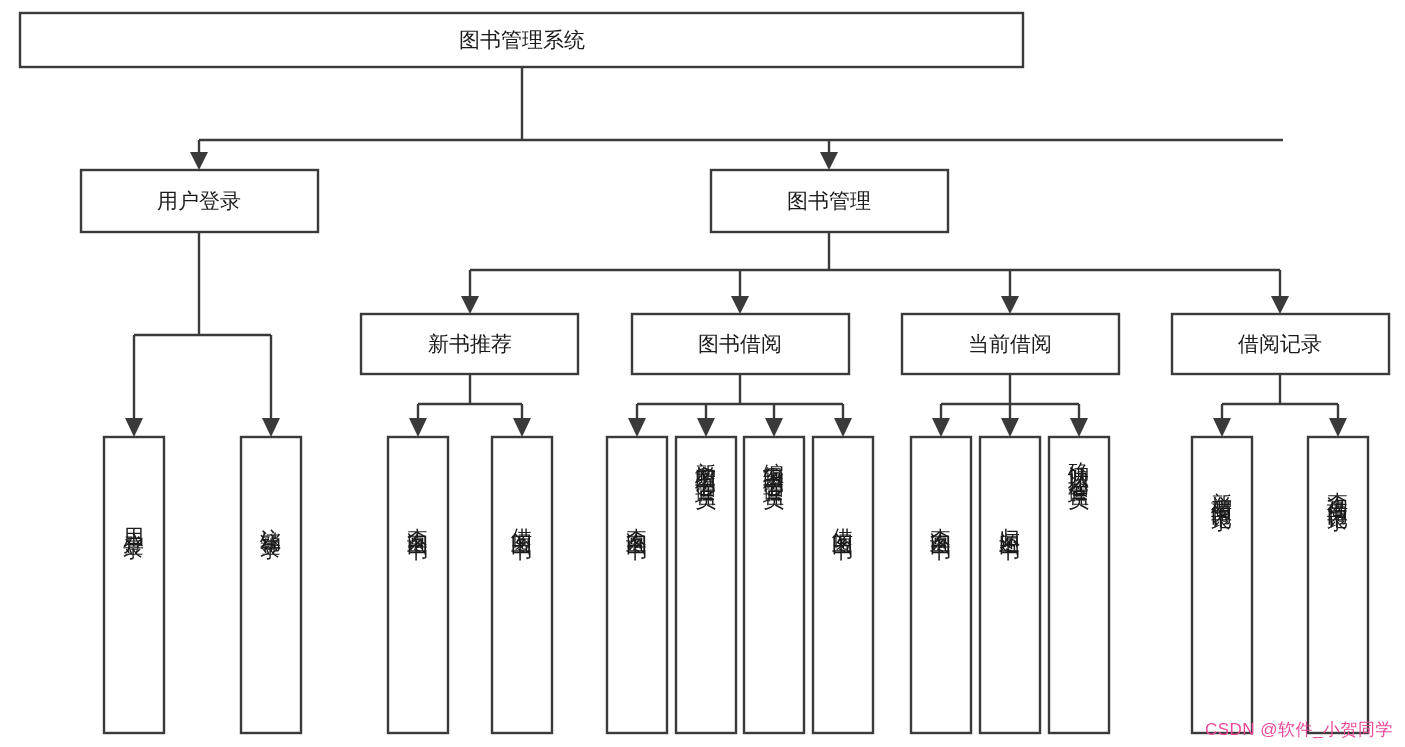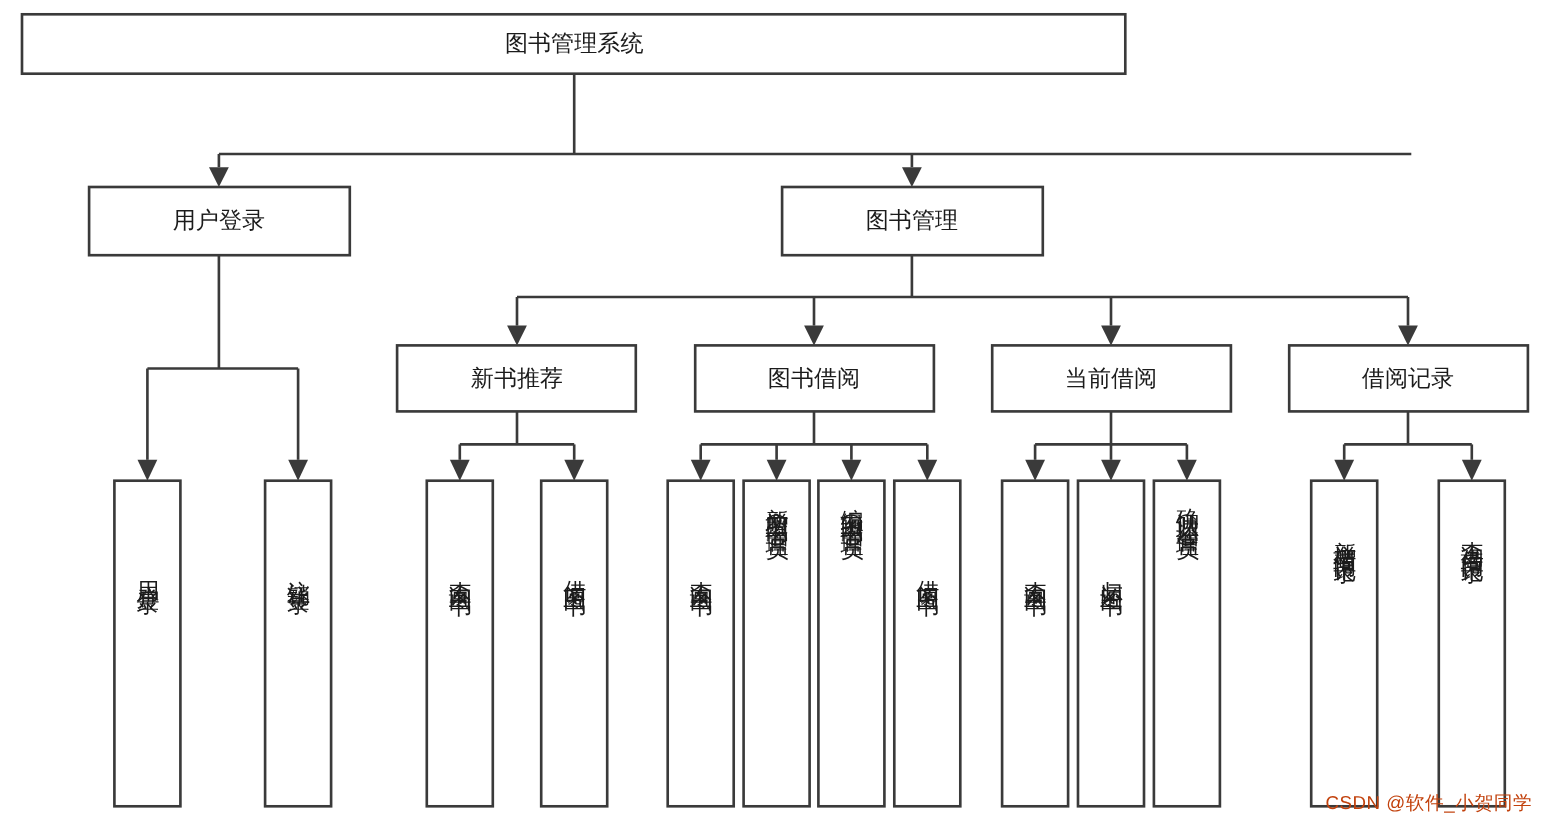--- a/index.html
+++ b/index.html
@@ -60,21 +60,21 @@
     color: #1b1b1b;
     white-space: nowrap;
     text-align: center;
   }
   #watermark {
     position: absolute;
     right: 12px;
     bottom: 6px;
     font-family: "Liberation Sans", "DejaVu Sans", sans-serif;
     font-size: 17px;
-    color: #c2410c;
+    color: #ec4899;
     letter-spacing: 0.5px;
     user-select: none;
   }
 </style>
 </head>
 <body>
 
 <svg id="diagram" viewBox="0 0 1405 747">
 
   <g>

